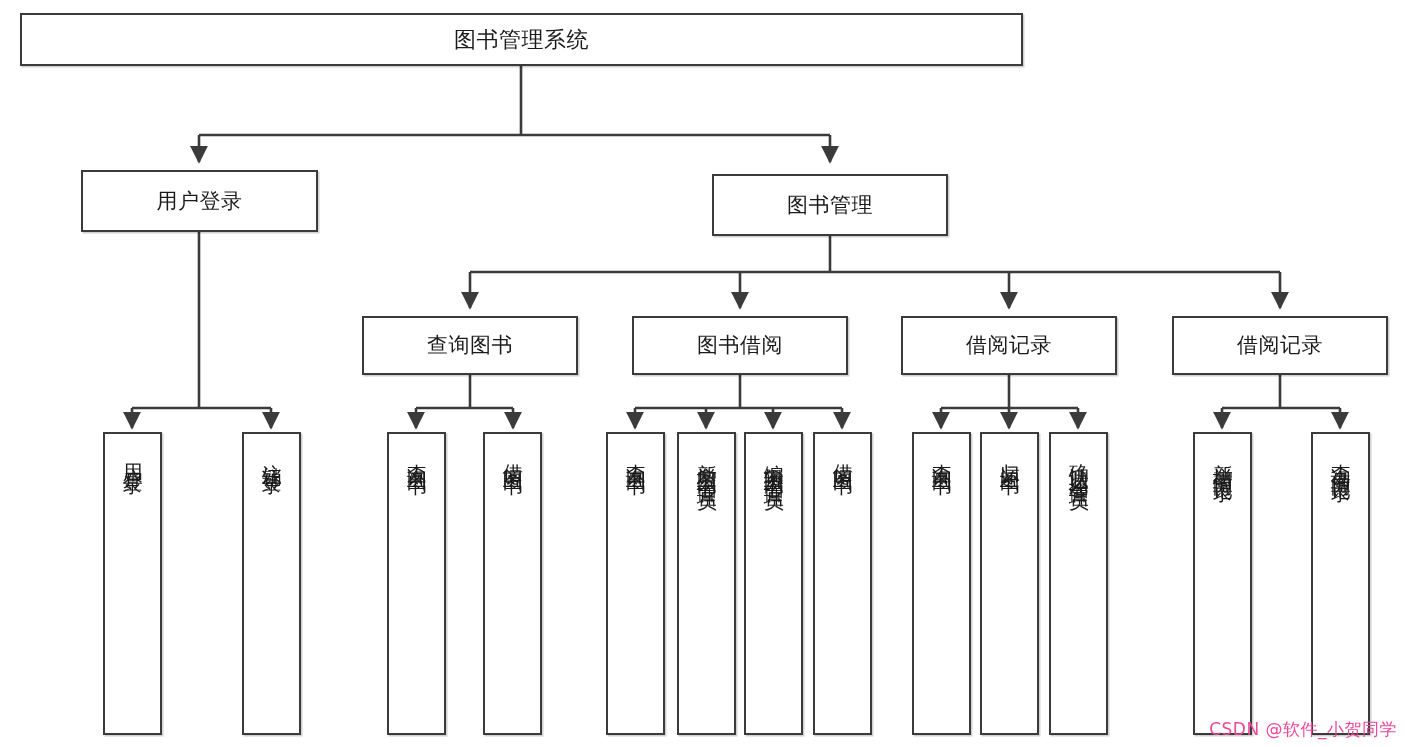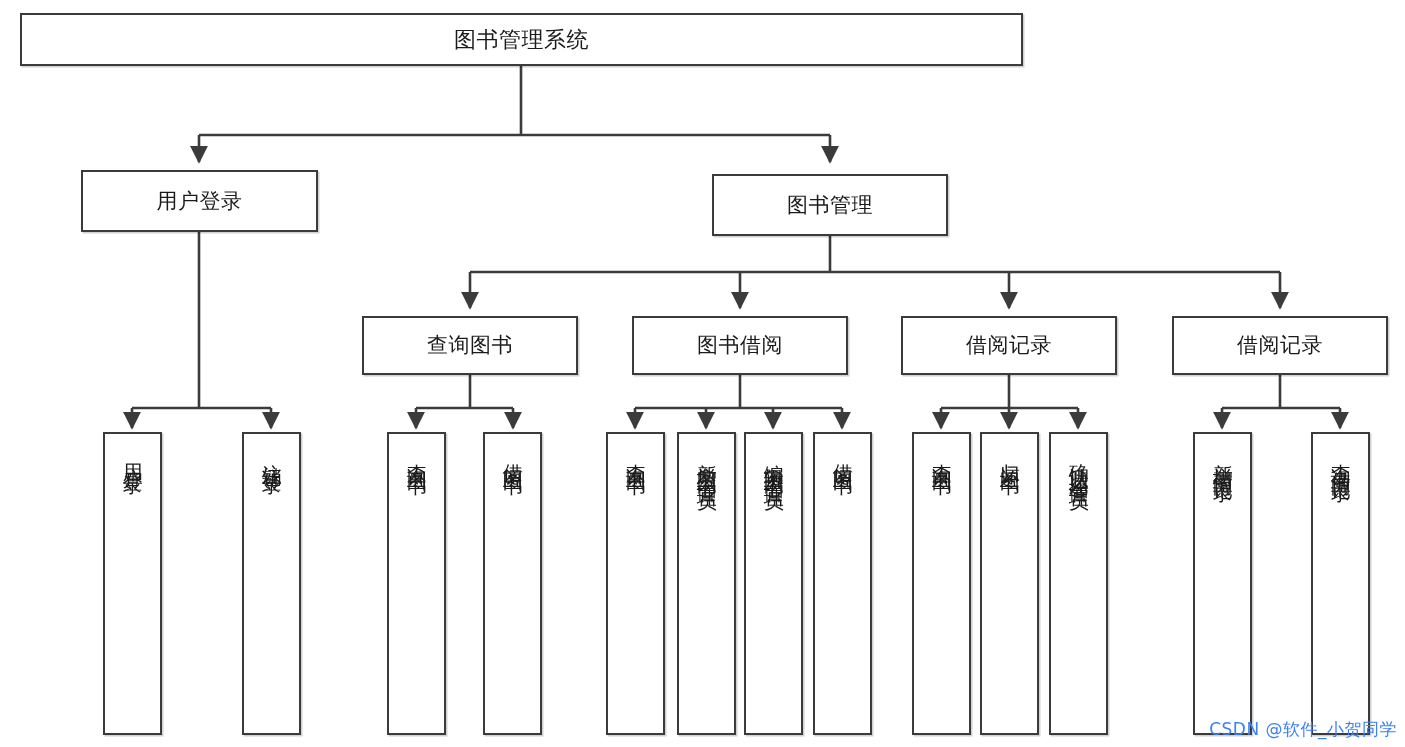--- a/index.html
+++ b/index.html
@@ -55,21 +55,21 @@
     text-orientation: upright;
     font-size: 20px;
     letter-spacing: 4px;
   }
   .node.root .label { font-size: 22px; }
   .watermark {
     position: absolute;
     right: 8px;
     bottom: 6px;
     font-size: 17px;
-    color: #3b82f6;
+    color: #ec4899;
     letter-spacing: 0.5px;
     z-index: 3;
     white-space: nowrap;
   }
 </style>
 </head>
 <body>
 
 <div id="canvas">
 

